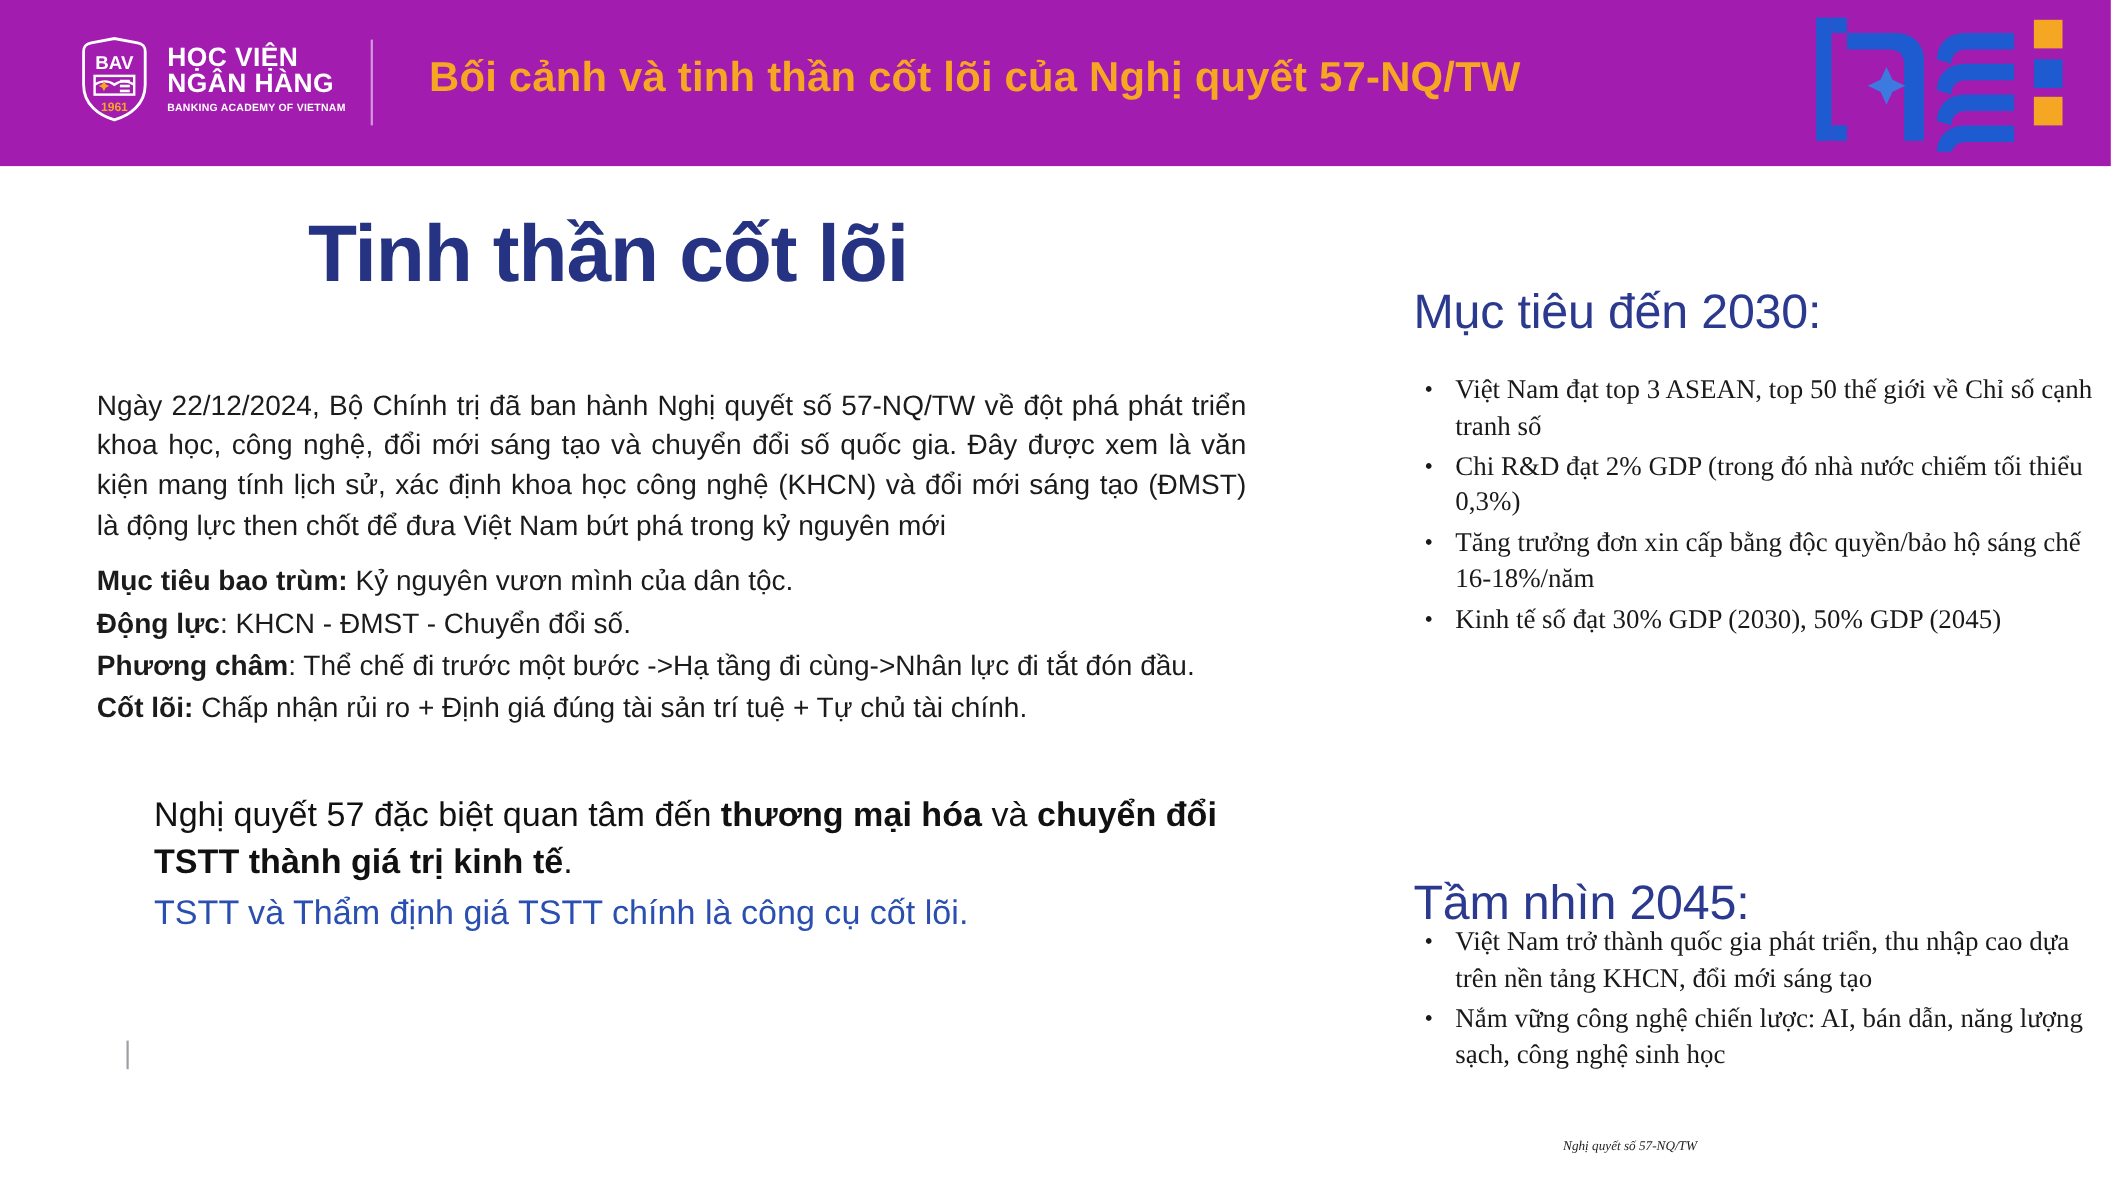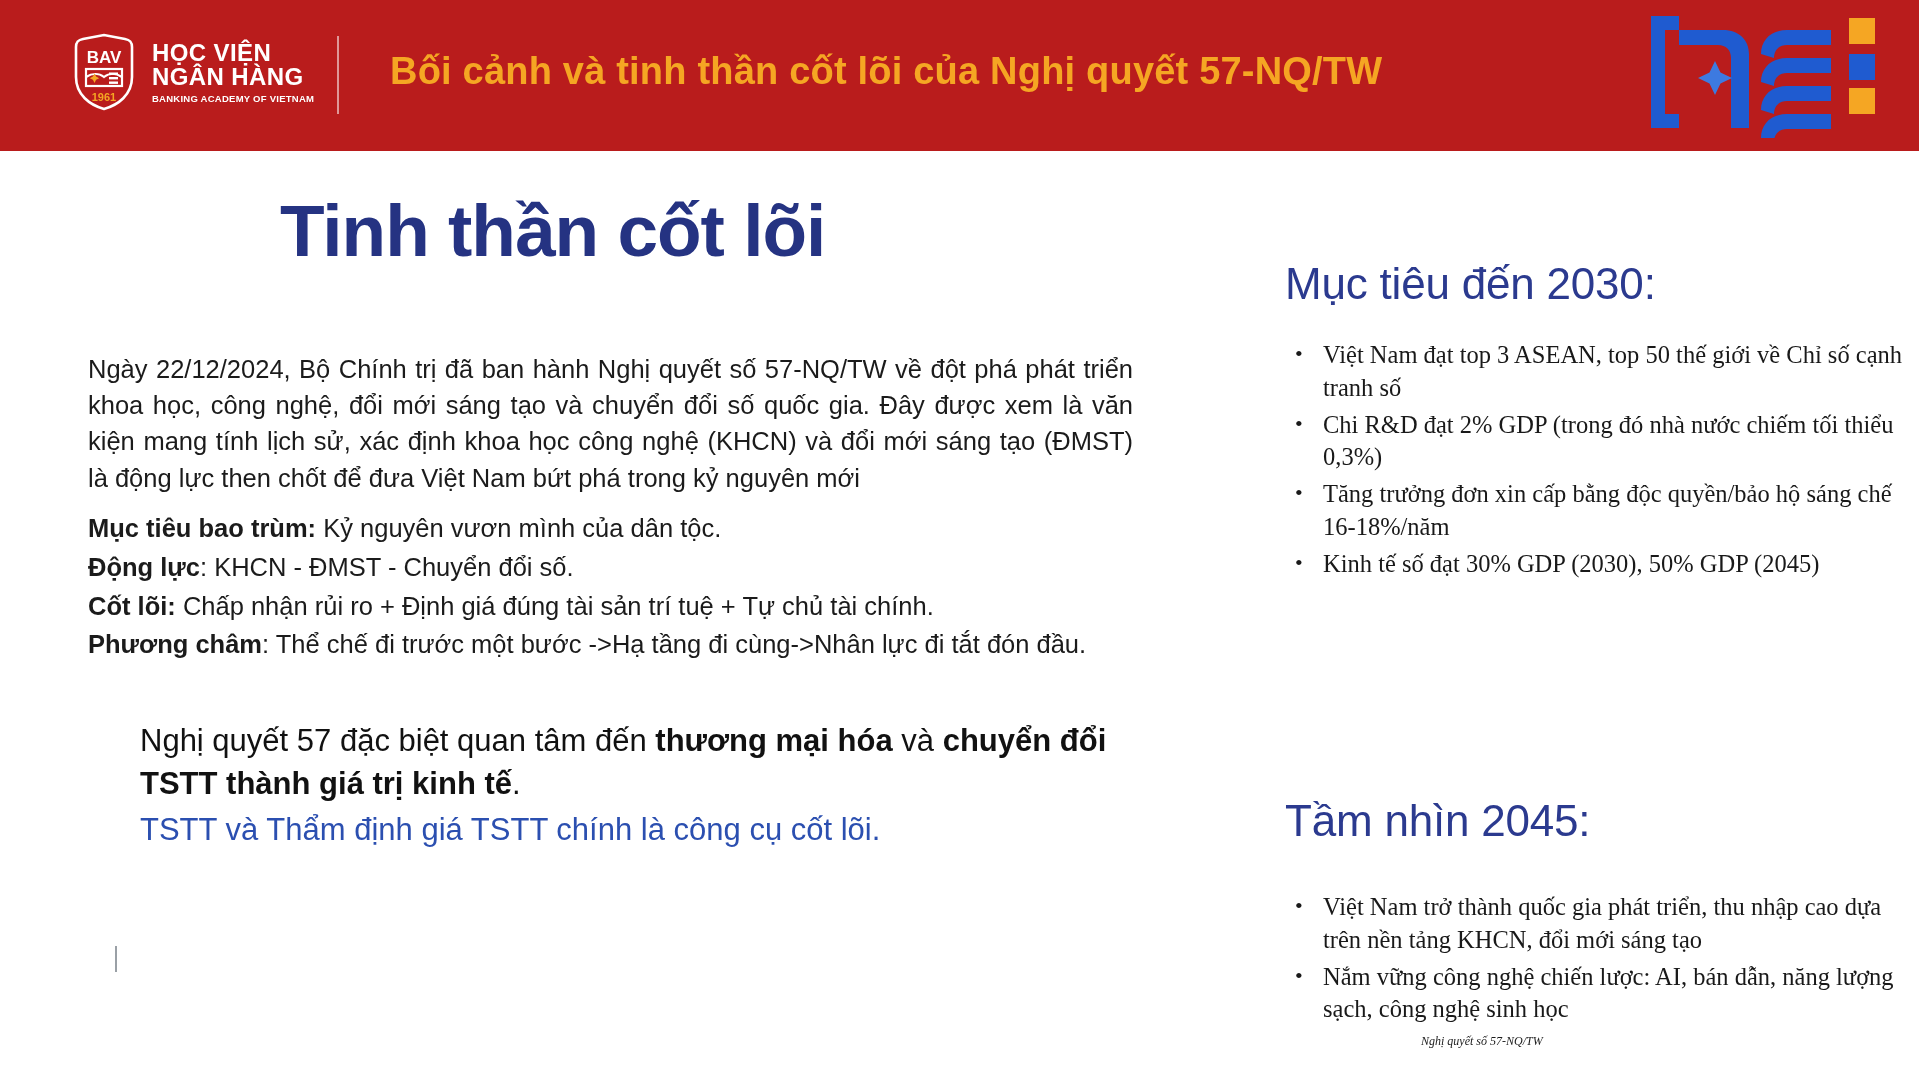--- a/index.html
+++ b/index.html
@@ -18,21 +18,21 @@
     height: 1078px;
     background: #ffffff;
   }
 
   
   .header {
     position: absolute;
     left: 0; top: 0;
     width: 1919px;
     height: 151px;
-    background: #b91c1c;
+    background: #a21caf;
     overflow: hidden;
   }
 
   
   .logo-block {
     position: absolute;
     left: 72px; top: 28px;
     display: flex;
     align-items: center;
     height: 88px;
@@ -168,21 +168,21 @@
   .sec-2045 { position: absolute; left: 0; top: 605px; }
 
   .bullets {
     position: absolute;
     left: 0;
     width: 620px;
     list-style: none;
     font-family: Liberation Serif, serif;
   }
   .bullets-2030 { top: 148px; }
-  .bullets-2045 { top: 700px; }
+  .bullets-2045 { top: 650px; }
 
   .bullets li {
     position: relative;
     padding-left: 38px;
     font-size: 24.5px;
     line-height: 1.34;
     color: #191919;
     margin-bottom: 4px;
   }
   .bullets li::before {
@@ -260,24 +260,24 @@
     <p class="intro-para">Ngày 22/12/2024, Bộ Chính trị đã ban hành Nghị quyết số 57-NQ/TW về đột phá phát triển khoa học, công nghệ, đổi mới sáng tạo và chuyển đổi số quốc gia. Đây được xem là văn kiện mang tính lịch sử, xác định khoa học công nghệ (KHCN) và đổi mới sáng tạo (ĐMST) là động lực then chốt để đưa Việt Nam bứt phá trong kỷ nguyên mới</p>
 
     <div class="key-lines">
       <div>
         <span class="kl-label">Mục tiêu bao trùm:</span><span> Kỷ nguyên vươn mình của dân tộc.</span>
       </div>
       <div>
         <span class="kl-label">Động lực</span><span>: KHCN - ĐMST - Chuyển đổi số.</span>
       </div>
       <div>
+        <span class="kl-label">Phương châm</span><span>: Thể chế đi trước một bước -&gt;Hạ tầng đi cùng-&gt;Nhân lực đi tắt đón đầu.</span>
+      </div>
+      <div>
         <span class="kl-label">Cốt lõi:</span><span> Chấp nhận rủi ro + Định giá đúng tài sản trí tuệ + Tự chủ tài chính.</span>
-      </div>
-      <div>
-        <span class="kl-label">Phương châm</span><span>: Thể chế đi trước một bước -&gt;Hạ tầng đi cùng-&gt;Nhân lực đi tắt đón đầu.</span>
       </div>
     </div>
 
     <div class="highlight-block">
       <span>Nghị quyết 57 đặc biệt quan tâm đến </span><b>thương mại hóa</b><span> và </span><b>chuyển đổi TSTT thành giá trị kinh tế</b><span>.</span>
       <span class="highlight-blue">TSTT và Thẩm định giá TSTT chính là công cụ cốt lõi.</span>
     </div>
 
     <div class="cursor-tick"></div>
   </div>

